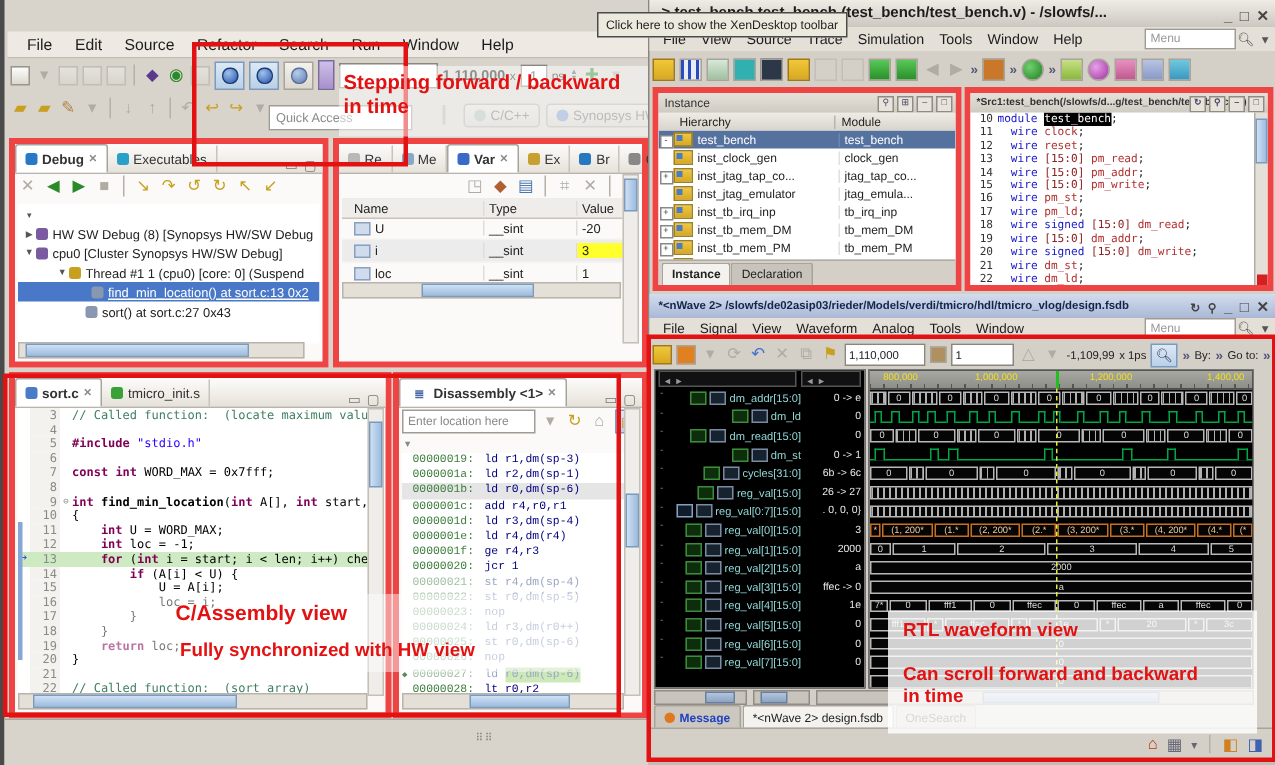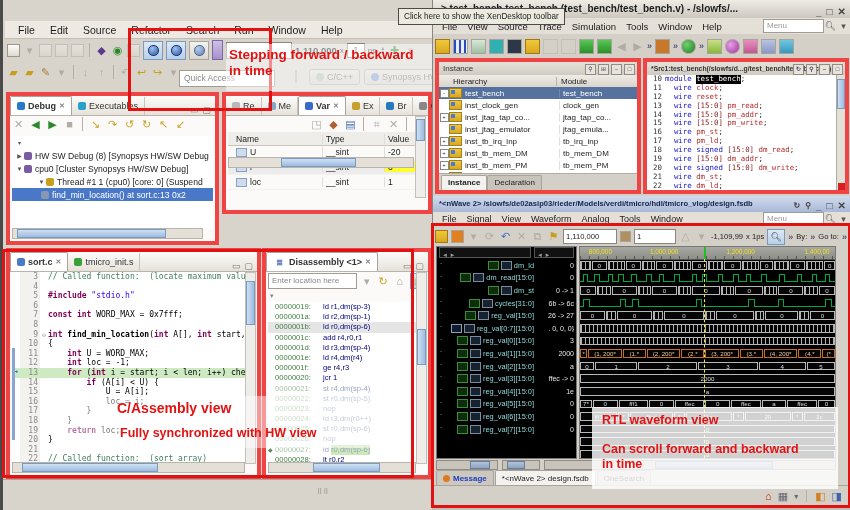--- a/index.html
+++ b/index.html
@@ -71,21 +71,21 @@
   .cl.cur .gut{background:transparent}
   .fold{width:8px;flex:none;color:#888;font-size:6px;text-align:center}
   .tk-kw{color:#7f0055;font-weight:bold}
   .tk-com{color:#3f7f5f}
   .tk-str{color:#2a00ff}
   .tk-fn{font-weight:bold;color:#000}
   .tk-pl{color:#000}
   .bluebar{position:absolute;left:2px;width:3px;background:#86a6d6}
   
   .locfield{width:88px;height:14px;background:#fff;border:1px solid #a09c94;font-size:8px;color:#888;line-height:14px;padding-left:3px;white-space:nowrap;overflow:hidden}
-  #asm-lines{position:absolute;left:2px;top:50px;right:11px;bottom:11px;background:#fff;overflow:hidden;font-family:Liberation Sans, sans-serif;font-size:7.6px;line-height:10.2px}
+  #asm-lines{position:absolute;left:2px;top:50px;right:11px;bottom:11px;background:#fff;overflow:hidden;font-family:Liberation Mono, monospace;font-size:7.6px;line-height:10.2px}
   .al{height:10.2px;display:flex;white-space:pre}
   .al.hl{background:#e5e5e5}
   .aa{color:#3f7f3f;width:48px;flex:none}
   .at{color:#000080}
   .al.dim .aa{color:#a4c0a4}
   .al.dim .at{color:#9aa6c4}
   .amark{width:7px;flex:none;color:#5a8a5a;font-size:6px}
   .ophl{background:#cde9b8;color:#1a4a1a}
   .ec-status{left:0;bottom:0;right:0;height:30px;background:#d8d4cc;border-top:1px solid #aaa69e}
   .grip{color:#8a867e;font-size:7px;letter-spacing:1px}
@@ -298,32 +298,37 @@
         <div class="dtr" style="padding-left: 3px;">
           <span class="dexp">▼</span>
           <span class="dico" style="background: rgb(122, 90, 160);"></span>
           <span class="dlbl">cpu0 [Cluster Synopsys HW/SW Debug]</span>
         </div>
         <div class="dtr" style="padding-left: 25px;">
           <span class="dexp">▼</span>
           <span class="dico" style="background: rgb(200, 160, 32);"></span>
           <span class="dlbl">Thread #1 1 (cpu0) [core: 0] (Suspend</span>
         </div>
-        <div class="dtr sel" style="padding-left: 20px;">
+        <div class="dtr sel" style="padding-left: 40px; text-decoration: underline;">
           <span class="dexp"></span>
           <span class="dico" style="background: rgb(136, 152, 176);"></span>
           <span class="dlbl">find_min_location() at sort.c:13 0x2</span>
         </div>
+        <div class="dtr" style="padding-left: 36px;">
+          <span class="dexp"></span>
+          <span class="dico" style="background: rgb(136, 152, 176);"></span>
+          <span class="dlbl">sort() at sort.c:27 0x43</span>
+        </div>
       </div>
     <div class="hscroll">
         <div class="hthumb" style="left:2%;width:78%"></div>
       </div>
   </div>
 
-  <div class="pane" style="left:219px;top:92px;width:210px;height:122px">
+  <div class="pane" style="left:219px;top:92px;width:210px;height:153px">
     <div class="tabbar vtabs" id="var-tabs">
         <span class="tab">
           <span class="ticon" style="background: rgb(184, 184, 184);"></span>
           <span>Re</span>
         </span>
         <span class="tab">
           <span class="ticon" style="background: rgb(136, 168, 200);"></span>
           <span>Me</span>
         </span>
         <span class="tab active">
@@ -696,20 +701,26 @@
     <span class="chev">»</span>
   </div>
 
   <div id="sig-panel">
     <div class="sighdr" style="left:2px;width:92px"><span class="sbtn">◄ ►</span></div>
     <div class="sighdr" style="left:97px;width:40px"><span class="sbtn">◄ ►</span></div>
     <div id="sig-rows">
         <div class="srow">
           <span class="chip"></span>
           <span class="chip chip2"></span>
+          <span class="sname">dm_addr[15:0]</span>
+          <span class="sval">0 -&gt; e</span>
+        </div>
+        <div class="srow">
+          <span class="chip"></span>
+          <span class="chip chip2"></span>
           <span class="sname">dm_ld</span>
           <span class="sval">0</span>
         </div>
         <div class="srow">
           <span class="chip"></span>
           <span class="chip chip2"></span>
           <span class="sname">dm_read[15:0]</span>
           <span class="sval">0</span>
         </div>
         <div class="srow">

